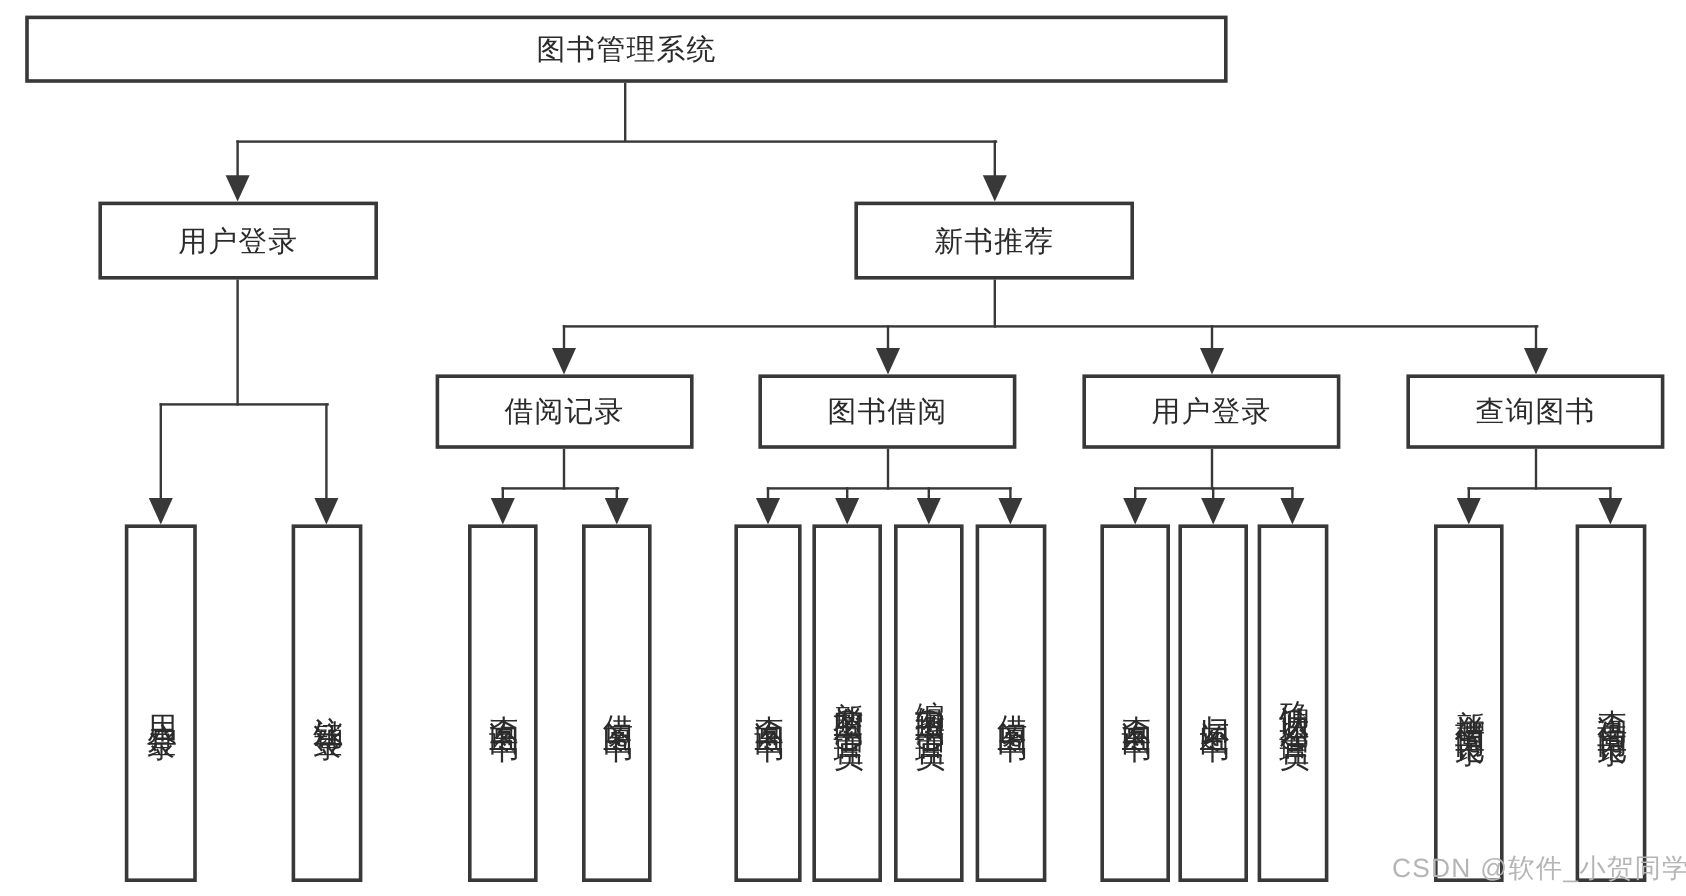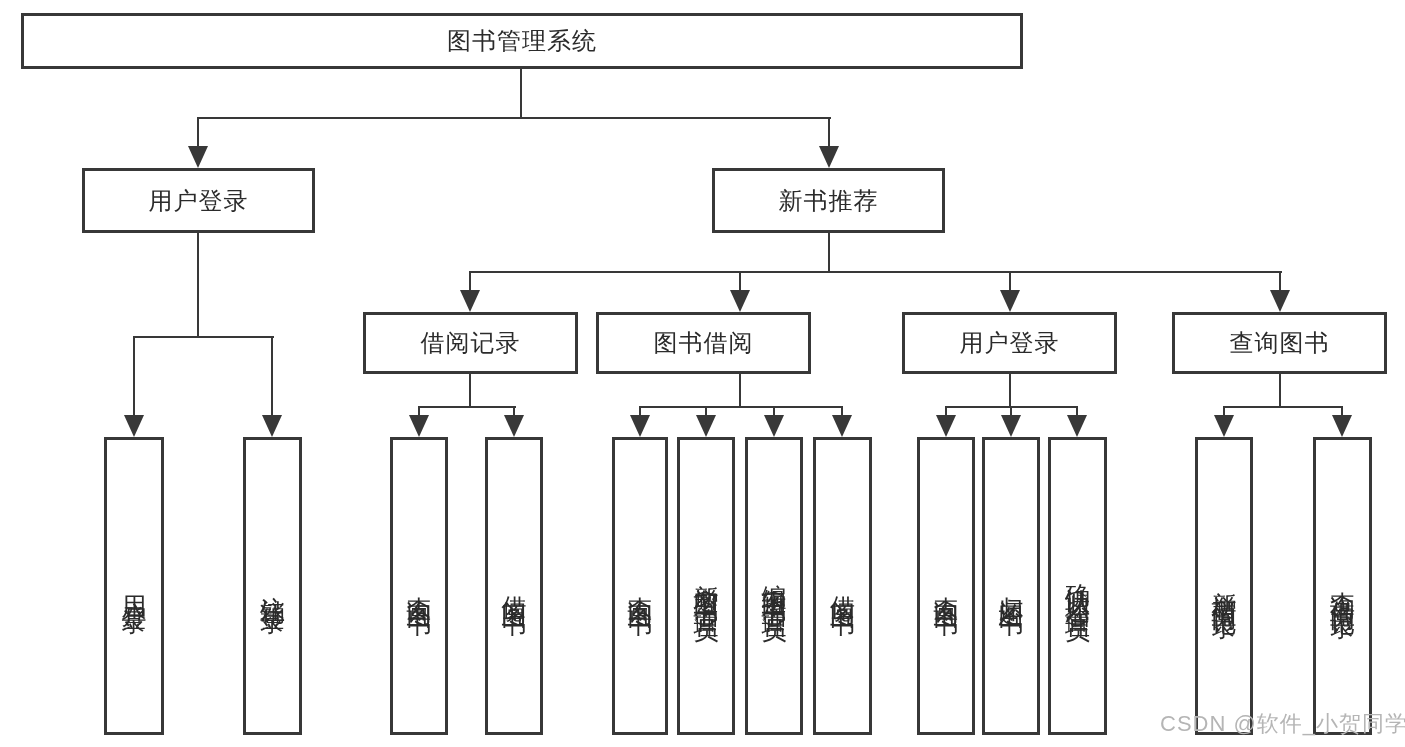--- a/index.html
+++ b/index.html
@@ -90,21 +90,21 @@
   <div class="vline" style="left:739px;top:271px;height:20px"></div>
   <div class="arrowhead" style="left:730px;top:290px"></div>
   <div class="vline" style="left:1009px;top:271px;height:20px"></div>
   <div class="arrowhead" style="left:1000px;top:290px"></div>
   <div class="vline" style="left:1279px;top:271px;height:20px"></div>
   <div class="arrowhead" style="left:1270px;top:290px"></div>
 
   <div class="node lvl" style="left:363px;top:312px;width:215px;height:62px">
     <span>借阅记录</span>
   </div>
-  <div class="node lvl" style="left:596px;top:312px;width:215px;height:62px">
+  <div class="node lvl" style="left:632px;top:312px;width:215px;height:62px">
     <span>图书借阅</span>
   </div>
   <div class="node lvl" style="left:902px;top:312px;width:215px;height:62px">
     <span>用户登录</span>
   </div>
   <div class="node lvl" style="left:1172px;top:312px;width:215px;height:62px">
     <span>查询图书</span>
   </div>
 
   <div class="vline" style="left:469px;top:374px;height:34px"></div>

